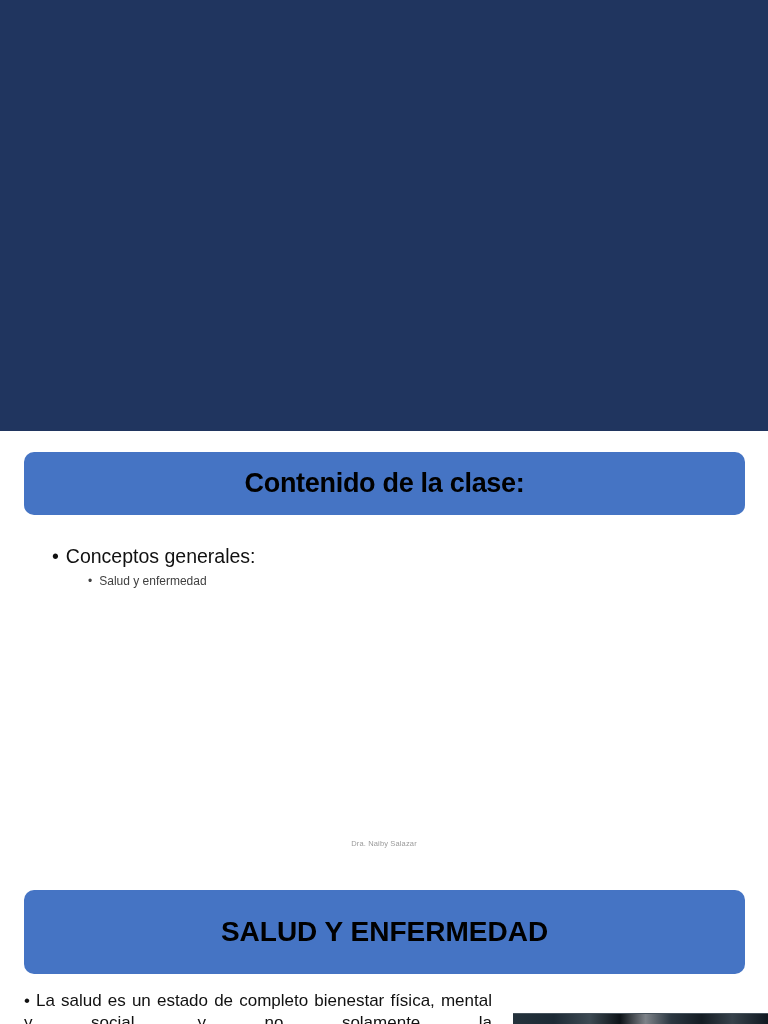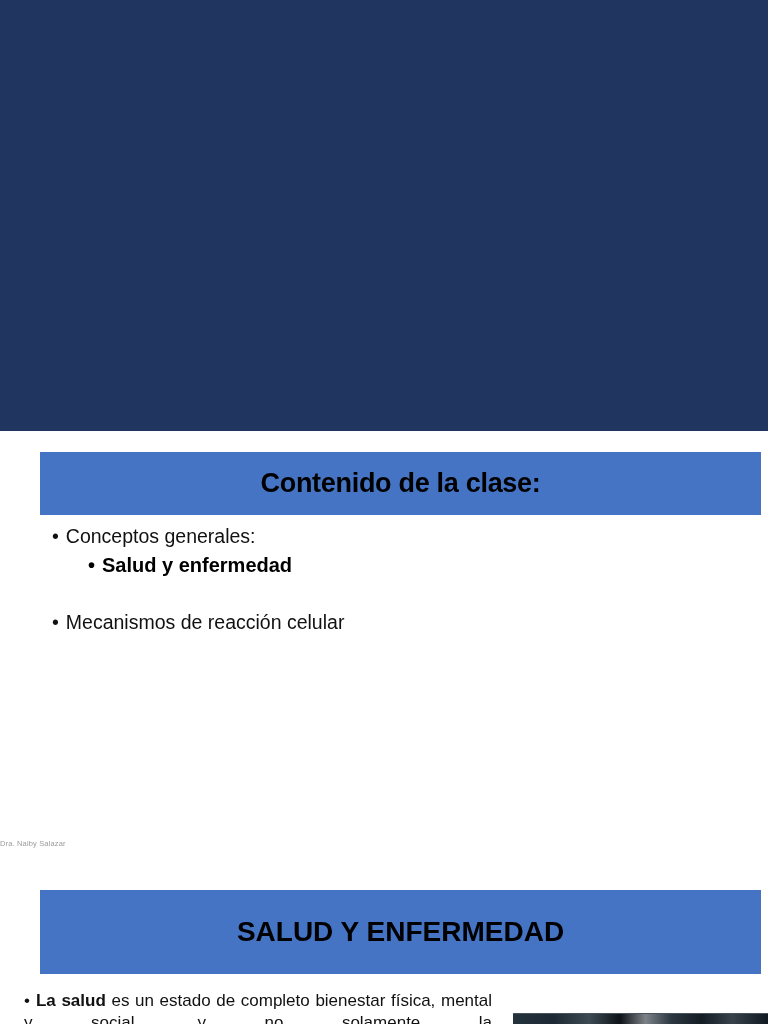--- a/index.html
+++ b/index.html
@@ -36,75 +36,75 @@
   .slide-content {
     position: absolute;
     left: 0;
     top: 431px;
     width: 768px;
     height: 459px;
     background: #ffffff;
   }
   .title-bar {
     position: absolute;
-    left: 40px;
+    left: 24px;
     width: 721px;
     background: #4574c4;
     display: flex;
     align-items: center;
     justify-content: center;
     box-sizing: border-box;
+    border-radius: 10px;
   }
   .title-bar.one {
     top: 21px;
     height: 63px;
   }
   .title-text {
     color: #000000;
     font-weight: bold;
     font-size: 27px;
     line-height: 1.1;
     letter-spacing: -0.3px;
     text-align: center;
     white-space: nowrap;
   }
 
   .bullets {
     position: absolute;
     left: 52px;
-    top: 96px;
+    top: 116px;
     width: 640px;
   }
   .b1 {
     font-size: 19.5px;
     color: #111111;
     line-height: 1.0;
     margin: 0 0 8px 0;
     white-space: nowrap;
   }
   .b1 .dot { margin-right: 7px; }
   .b2 {
-    font-size: 20px;
-    color: #000000;
+    font-size: 12px;
+    color: #404040;
     line-height: 1.0;
     margin: 0 0 9px 0;
     padding-left: 36px;
     white-space: nowrap;
-    font-weight: bold;
   }
   .b2 .dot { margin-right: 7px; }
   .gap-lg { height: 29px; }
   .gap-md { height: 27px; }
 
   .footer-author {
     position: absolute;
     left: 0;
     top: 408px;
     width: 768px;
-    text-align: left;
+    text-align: center;
     font-size: 7.5px;
     color: #9b9b9b;
     letter-spacing: 0.15px;
   }
 
   
   .slide-salud {
     position: absolute;
     left: 0;
     top: 890px;
@@ -128,21 +128,21 @@
     width: 468px;
     font-size: 17px;
     color: #111111;
     line-height: 1.32;
     text-align: justify;
     text-align-last: justify;
   }
   .salud-body .dot {
     margin-right: 6px;
   }
-  .salud-body b { font-weight: bold; }
+  .salud-body b { font-weight: normal; }
 
   .photo {
     position: absolute;
     left: 513px;
     top: 1013px;
     width: 255px;
     height: 11px;
     background:
       linear-gradient(90deg,
         #24323c 0%,
@@ -176,23 +176,20 @@
         <span class="dot">•</span><span>Conceptos generales:</span>
       </p>
 
       <p class="b2">
         <span class="dot">•</span><span>Salud y enfermedad</span>
       </p>
 
 
       <div class="gap-lg"></div>
 
-      <p class="b1">
-        <span class="dot">•</span><span>Mecanismos de reacción celular</span>
-      </p>
 
       <div class="gap-md"></div>
 
 
       <div class="gap-md"></div>
 
 
     </div>
 
     <div class="footer-author">Dra. Naiby Salazar</div>

